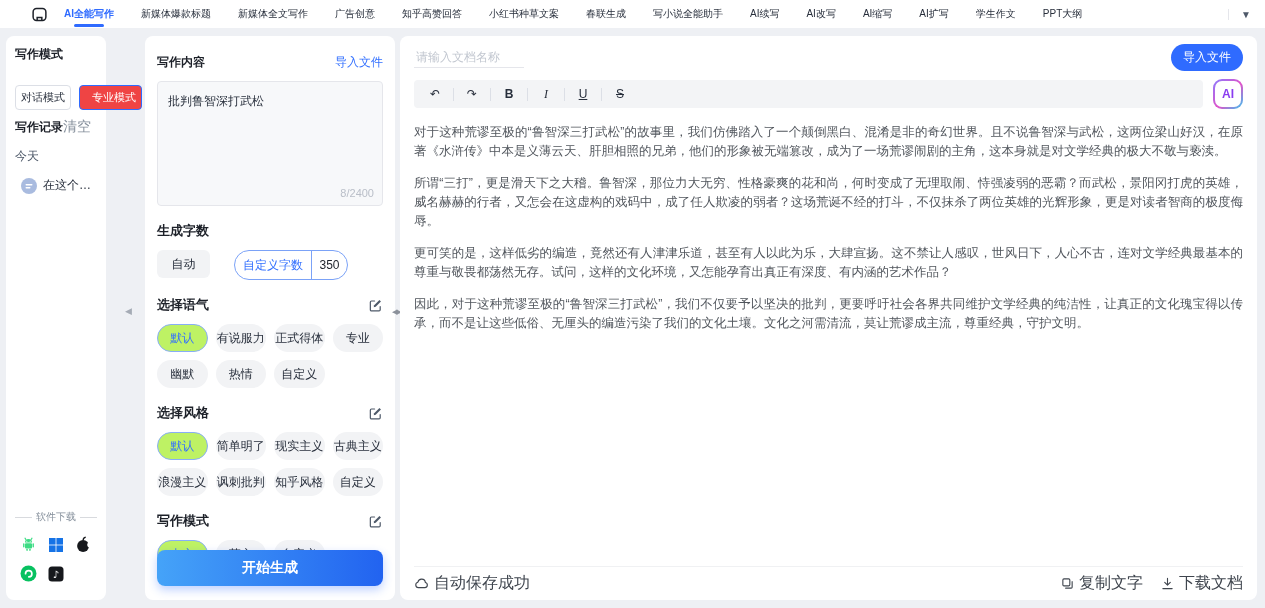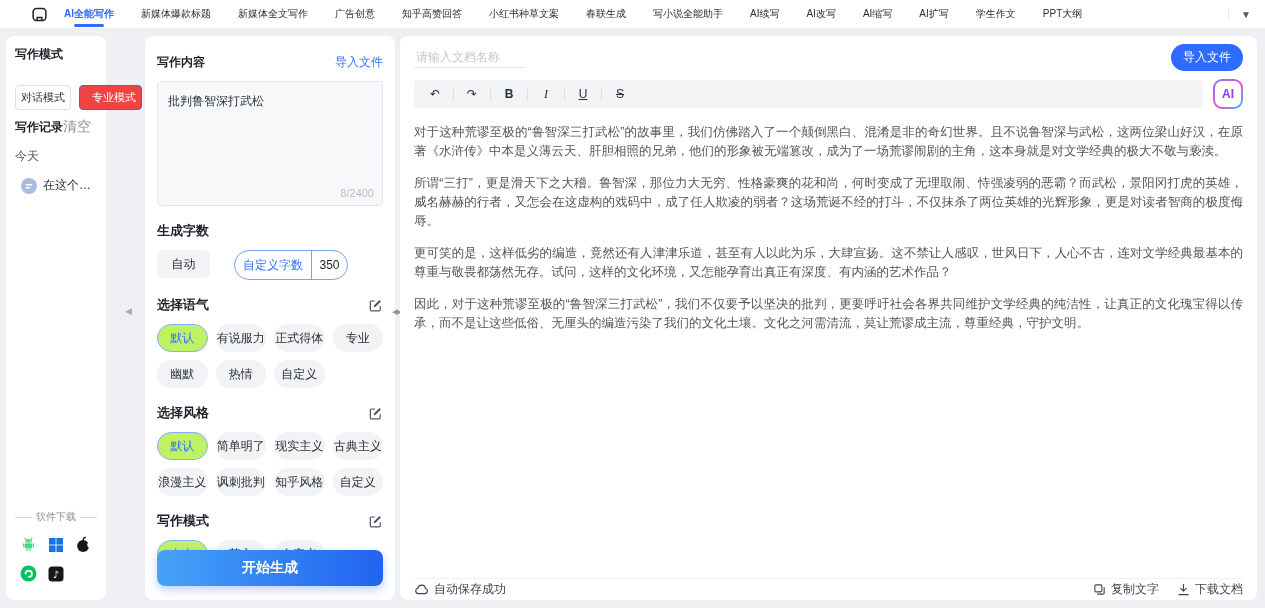--- a/index.html
+++ b/index.html
@@ -71,21 +71,21 @@
   .tb { border:none; background:none; font-size:12px; color:#272e3b; width:22px; height:22px; border-radius:3px; cursor:pointer; font-family:inherit; }
   .tb.b { font-weight:bold; }
   .tb.i { font-style:italic; font-family:"Liberation Serif","DejaVu Serif",serif; }
   .tb.u { text-decoration:underline; }
   .tb.s { text-decoration:line-through; }
   .tb-div { width:1px; height:13px; background:#dcdfe6; }
   .ai-badge { width:30px; height:30px; border-radius:9px; padding:2px; background:linear-gradient(135deg,#8a7bff,#e052c9 55%,#35c8f0); cursor:pointer; }
   .ai-badge-in { width:100%; height:100%; background:#fff; border-radius:7px; display:flex; align-items:center; justify-content:center; font-size:12px; font-weight:bold; color:#8a3cf0; }
   .doc-body { margin-top:14px; height:452px; overflow:hidden; }
   .doc-body p { font-size:12.5px; line-height:19px; color:#51565d; margin-bottom:13px; text-align:justify; }
-  .ed-footer { position:absolute; left:14px; right:14px; bottom:0; height:22px; border-top:1px solid #f0f1f3; display:flex; align-items:center; justify-content:space-between; font-size:12px; color:#3f454e; }
+  .ed-footer { position:absolute; left:14px; right:14px; bottom:0; height:34px; border-top:1px solid #f0f1f3; display:flex; align-items:center; justify-content:space-between; font-size:16px; color:#3f454e; }
   .f-item { display:flex; align-items:center; gap:5px; cursor:pointer; }
   .f-right { display:flex; gap:18px; }
 
   svg { display:block; }
 </style>
 </head>
 <body>
 
 <div class="app">
 

